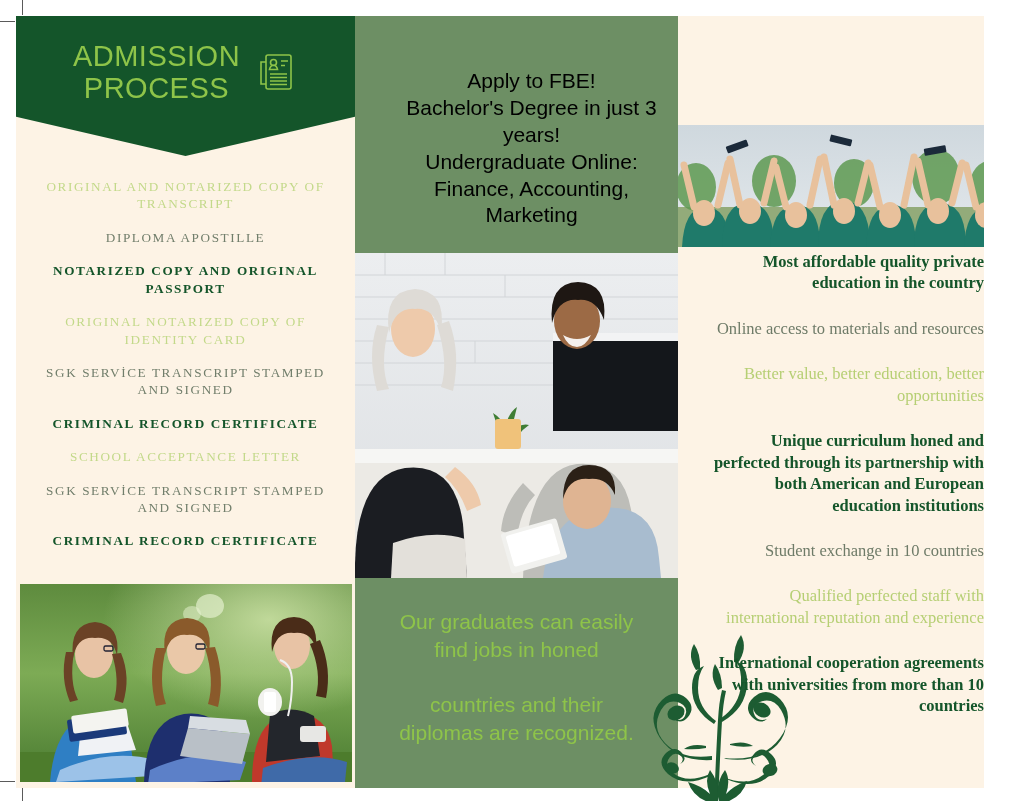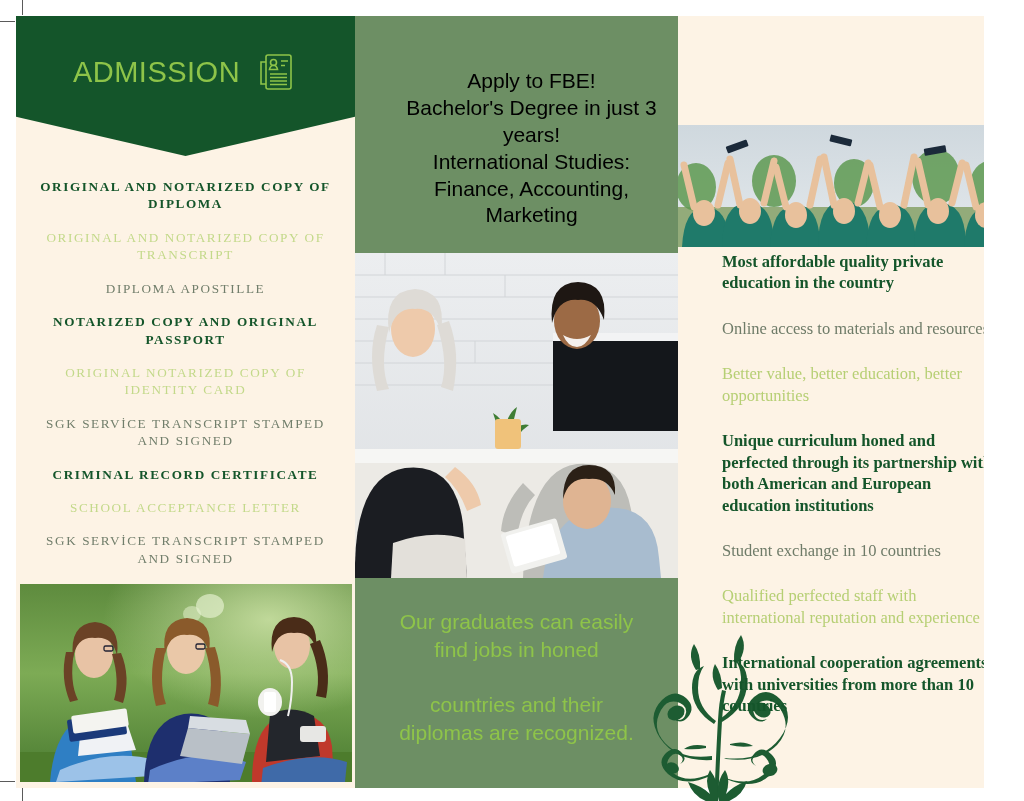--- a/index.html
+++ b/index.html
@@ -172,26 +172,26 @@
     left: 0;
     top: 109px;
     width: 100%;
     height: 122px;
     overflow: hidden;
     background: #aebfc6;
     z-index: 2;
   }
   #benefit-list {
     position: absolute;
-    left: 16px;
+    left: 4px;
     top: 235px;
     width: 100%;
     padding: 0 28px;
     box-sizing: border-box;
-    text-align: left;
+    text-align: right;
     z-index: 6;
   }
   .benefit-item {
     font-family: "Liberation Serif", serif;
     font-size: 16.5px;
     line-height: 1.3;
     margin: 0 0 24px 0;
   }
   .benefit-item.b-dark  { color: #14552a; font-weight: bold; }
   .benefit-item.b-mid   { color: #6e7b68; font-weight: normal; }
@@ -221,40 +221,39 @@
   <div class="crop-h" style="left:0; top:781px;"></div>
   <div class="crop-v" style="left:1001px; top:786px;"></div>
   <div class="crop-h" style="left:1009px; top:781px;"></div>
 
   <div id="sheet">
 
     <div class="panel" id="panel-left">
 
       <div class="chevron-header" id="header-left">
         <div class="header-inner">
-          <div class="hdr-title" id="admission-title"><span>ADMISSION</span><br></div>
+          <div class="hdr-title" id="admission-title"><span>ADMISSION</span><br><span>PROCESS</span></div>
           <span class="doc-icon">
             <svg viewBox="0 0 44 44" width="44" height="44" fill="none" stroke="#8ec449" stroke-width="1.6">
               <rect x="12" y="5" width="25" height="34" rx="2"></rect>
               <path d="M12 12 L7 12 L7 34 L12 34"></path>
               <circle cx="19.5" cy="12.5" r="3"></circle>
               <path d="M15.5 19.5 c0.6 -3 2.2 -4.2 4 -4.2 c1.8 0 3.4 1.2 4 4.2 z"></path>
               <line x1="27" y1="11" x2="34" y2="11"></line>
               <line x1="27" y1="15.5" x2="31" y2="15.5"></line>
               <line x1="16" y1="24" x2="33" y2="24"></line>
               <line x1="16" y1="27.5" x2="33" y2="27.5"></line>
               <line x1="16" y1="31" x2="33" y2="31"></line>
               <line x1="16" y1="34.5" x2="33" y2="34.5"></line>
             </svg>
           </span>
         </div>
       </div>
 
       <div id="left-list">
-        <p class="req-item c-dark">ORIGINAL AND NOTARIZED COPY OF DIPLOMA</p>
         <p class="req-item c-light">ORIGINAL AND NOTARIZED COPY OF TRANSCRIPT</p>
         <p class="req-item c-mid">DIPLOMA APOSTILLE</p>
         <p class="req-item c-dark">NOTARIZED COPY AND ORIGINAL PASSPORT</p>
         <p class="req-item c-light">ORIGINAL NOTARIZED COPY OF IDENTITY CARD</p>
         <p class="req-item c-mid">SGK SERVİCE TRANSCRIPT STAMPED AND SIGNED</p>
         <p class="req-item c-dark">CRIMINAL RECORD CERTIFICATE</p>
         <p class="req-item c-light">SCHOOL ACCEPTANCE LETTER</p>
         <p class="req-item c-mid">SGK SERVİCE TRANSCRIPT STAMPED AND SIGNED</p>
         <p class="req-item c-dark">CRIMINAL RECORD CERTIFICATE</p>
       </div>
@@ -318,21 +317,21 @@
         </svg>
       </div>
     </div>
 
     <div class="panel" id="panel-middle">
 
       <div id="mid-top-text">
         <span>Apply to FBE!</span><br>
         <span>Bachelor's Degree in just 3</span><br>
         <span>years!</span><br>
-        <span>International Studies:</span><br>
+        <span>Undergraduate Online:</span><br>
         <span>Finance, Accounting,</span><br>
         <span>Marketing</span>
       </div>
 
       <div id="photo-meeting">
         <svg viewBox="0 0 323 325" width="323" height="325" preserveAspectRatio="none">
           <defs>
             <linearGradient id="wall" x1="0" y1="0" x2="0" y2="1">
               <stop offset="0%" stop-color="#eceef0"></stop>
               <stop offset="100%" stop-color="#dcdfe2"></stop>

